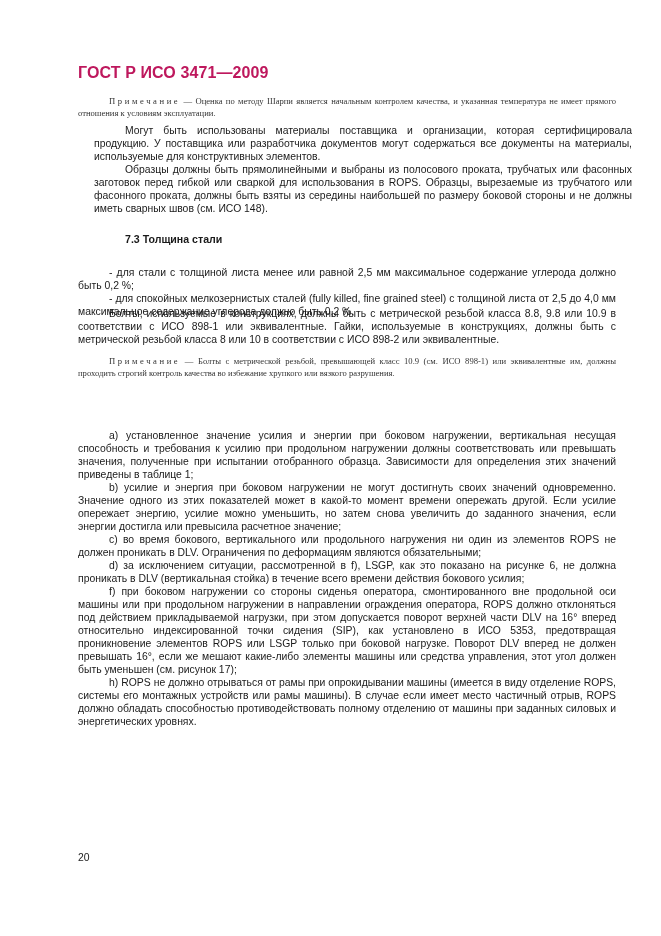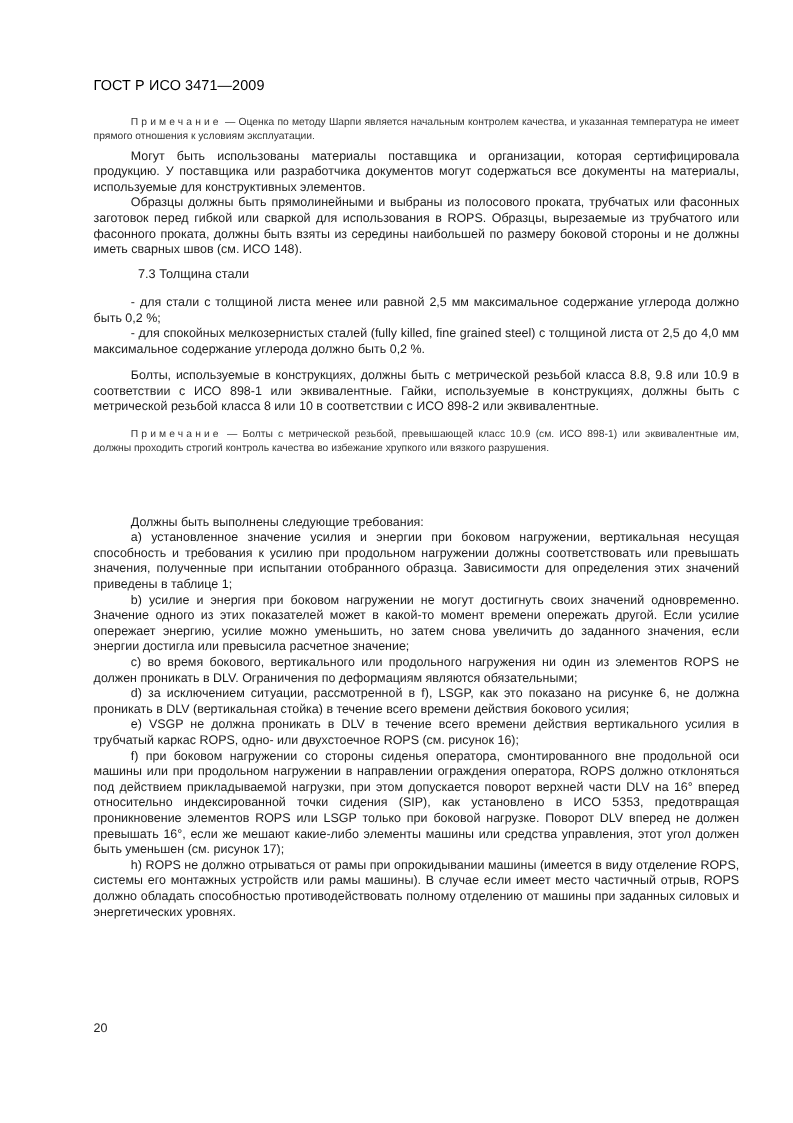--- a/index.html
+++ b/index.html
@@ -1,63 +1,61 @@
 <!DOCTYPE html>
 <html><head>
 <meta charset="utf-8">
 <style>
   html, body { margin:0; padding:0; background:#ffffff; }
   body { width:661px; height:936px; position:relative; overflow:hidden;
          font-family:"Liberation Sans", sans-serif; color:#1a1a1a; }
   .page { position:absolute; left:78px; top:0; width:538px; }
-  .hdr { position:absolute; left:78px; top:64px; font-weight:normal; font-size:12px; letter-spacing:0.1px; color:#000000; }
+  .hdr { position:absolute; left:78px; top:64px; font-weight:bold; font-size:16px; letter-spacing:0.1px; color:#be185d; }
   .p { font-size:10.4px; line-height:13px; text-align:justify; text-indent:31px; margin:0; }
-  .note { font-size:8.6px; line-height:12px; text-align:justify; text-indent:31px; margin:0; color:#333; }
+  .note { font-size:8.6px; line-height:12px; text-align:justify; text-indent:31px; margin:0; color:#333;font-family:Liberation Serif, serif; }
   .note .lbl { letter-spacing:2.6px; }
-  .sub { font-size:10.6px; line-height:13px; font-weight:normal; margin:6px; padding-left:31px; }
+  .sub { font-size:10.6px; line-height:13px; font-weight:bold; margin:16px; padding-left:31px; }
   .sec { font-size:13.6px; line-height:16px; font-weight:bold; margin:0; padding-left:29px; }
   .abs { position:absolute; left:0; width:538px; }
   .pgnum { position:absolute; left:78px; top:852px; font-size:10.4px; color:#222; }
 </style>
 </head>
 <body>
 
 <div class="hdr">ГОСТ Р ИСО 3471—2009</div>
 
 <div class="page">
 
   <div class="abs" style="top:95px;">
     <p class="note"><span class="lbl">Примечание</span><span> — Оценка по методу Шарпи является начальным контролем качества, и указанная температура не имеет прямого отношения к условиям эксплуатации.</span></p>
   </div>
 
-  <div class="abs" style="top:124px;">
+  <div class="abs" style="top:124px;margin-left:16px;">
     <p class="p">Могут быть использованы материалы поставщика и организации, которая сертифицировала продукцию. У поставщика или разработчика документов могут содержаться все документы на материалы, используемые для конструктивных элементов.</p>
     <p class="p">Образцы должны быть прямолинейными и выбраны из полосового проката, трубчатых или фасонных заготовок перед гибкой или сваркой для использования в ROPS. Образцы, вырезаемые из трубчатого или фасонного проката, должны быть взяты из середины наибольшей по размеру боковой стороны и не должны иметь сварных швов (см. ИСО 148).</p>
   </div>
 
   <div class="abs" style="top:217px;">
     <p class="sub">7.3  Толщина стали</p>
     <div style="height:4px"></div>
     <p class="p">- для стали с толщиной листа менее или равной 2,5 мм максимальное содержание углерода должно быть 0,2 %;</p>
     <p class="p">- для спокойных мелкозернистых сталей (fully killed, fine grained steel) с толщиной листа от 2,5 до 4,0 мм максимальное содержание углерода должно быть 0,2 %.</p>
   </div>
 
   <div class="abs" style="top:303px;">
     <div style="height:4px"></div>
     <p class="p">Болты, используемые в конструкциях, должны быть с метрической резьбой класса 8.8, 9.8 или 10.9 в соответствии с ИСО 898-1 или эквивалентные. Гайки, используемые в конструкциях, должны быть с метрической резьбой класса 8 или 10 в соответствии с ИСО 898-2 или эквивалентные.</p>
     <div style="height:9px"></div>
     <p class="note"><span class="lbl">Примечание</span><span> — Болты с метрической резьбой, превышающей класс 10.9 (см. ИСО 898-1) или эквивалентные им, должны проходить строгий контроль качества во избежание хрупкого или вязкого разрушения.</span></p>
   </div>
 
   <div class="abs" style="top:413px;">
     <div style="height:16px"></div>
-    <p class="p">Должны быть выполнены следующие требования:</p>
     <p class="p">а)  установленное значение усилия и энергии при боковом нагружении, вертикальная несущая способность и требования к усилию при продольном нагружении должны соответствовать или превышать значения, полученные при испытании отобранного образца. Зависимости для определения этих значений приведены в таблице 1;</p>
     <p class="p">b)  усилие и энергия при боковом нагружении не могут достигнуть своих значений одновременно. Значение одного из этих показателей может в какой-то момент времени опережать другой. Если усилие опережает энергию, усилие можно уменьшить, но затем снова увеличить до заданного значения, если энергии достигла или превысила расчетное значение;</p>
     <p class="p">c)  во время бокового, вертикального или продольного нагружения ни один из элементов ROPS не должен проникать в DLV. Ограничения по деформациям являются обязательными;</p>
     <p class="p">d)  за исключением ситуации, рассмотренной в f), LSGP, как это показано на рисунке 6, не должна проникать в DLV (вертикальная стойка) в течение всего времени действия бокового усилия;</p>
-    <p class="p">e)  VSGP не должна проникать в DLV в течение всего времени действия вертикального усилия в трубчатый каркас ROPS, одно- или двухстоечное ROPS (см. рисунок 16);</p>
     <p class="p">f)  при боковом нагружении со стороны сиденья оператора, смонтированного вне продольной оси машины или при продольном нагружении в направлении ограждения оператора, ROPS должно отклоняться под действием прикладываемой нагрузки, при этом допускается поворот верхней части DLV на 16° вперед относительно индексированной точки сидения (SIP), как установлено в ИСО 5353, предотвращая проникновение элементов ROPS или LSGP только при боковой нагрузке. Поворот DLV вперед не должен превышать 16°, если же мешают какие-либо элементы машины или средства управления, этот угол должен быть уменьшен (см. рисунок 17);</p>
     <p class="p">h)  ROPS не должно отрываться от рамы при опрокидывании машины (имеется в виду отделение ROPS, системы его монтажных устройств или рамы машины). В случае если имеет место частичный отрыв, ROPS должно обладать способностью противодействовать полному отделению от машины при заданных силовых и энергетических уровнях.</p>
   </div>
 </div>
 
 <div class="pgnum">20</div>
 
 </body></html>

